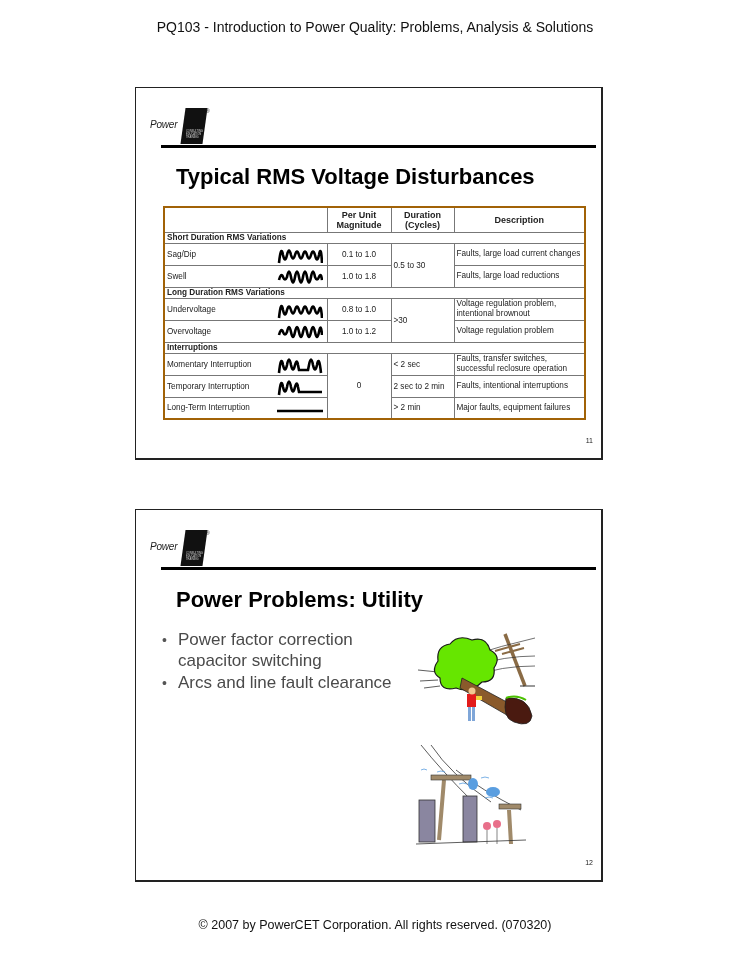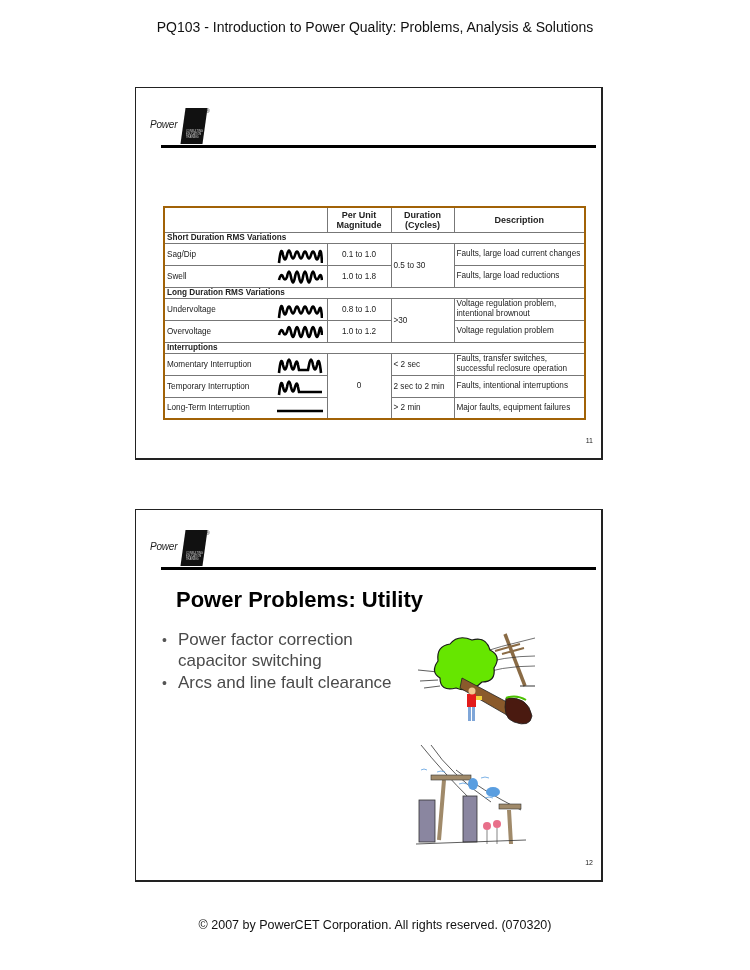--- a/index.html
+++ b/index.html
@@ -99,20 +99,21 @@
 
 <div class="slide slide1">
   <div class="logo">
     <span class="power">Power</span>
     <div class="block"></div>
     <span class="cet">CET</span>
     <span class="tiny">CONSULTING EDUCATION TRAINING</span>
     <span class="reg">®</span>
   </div>
   <div class="rule"></div>
+  <div class="slide-title">Typical RMS Voltage Disturbances</div>
 
   <table class="rms">
     <tbody>
         <tr>
       <th></th>
       <th>Per Unit Magnitude</th>
       <th>Duration (Cycles)</th>
       <th>Description</th>
     </tr>
     <tr>

